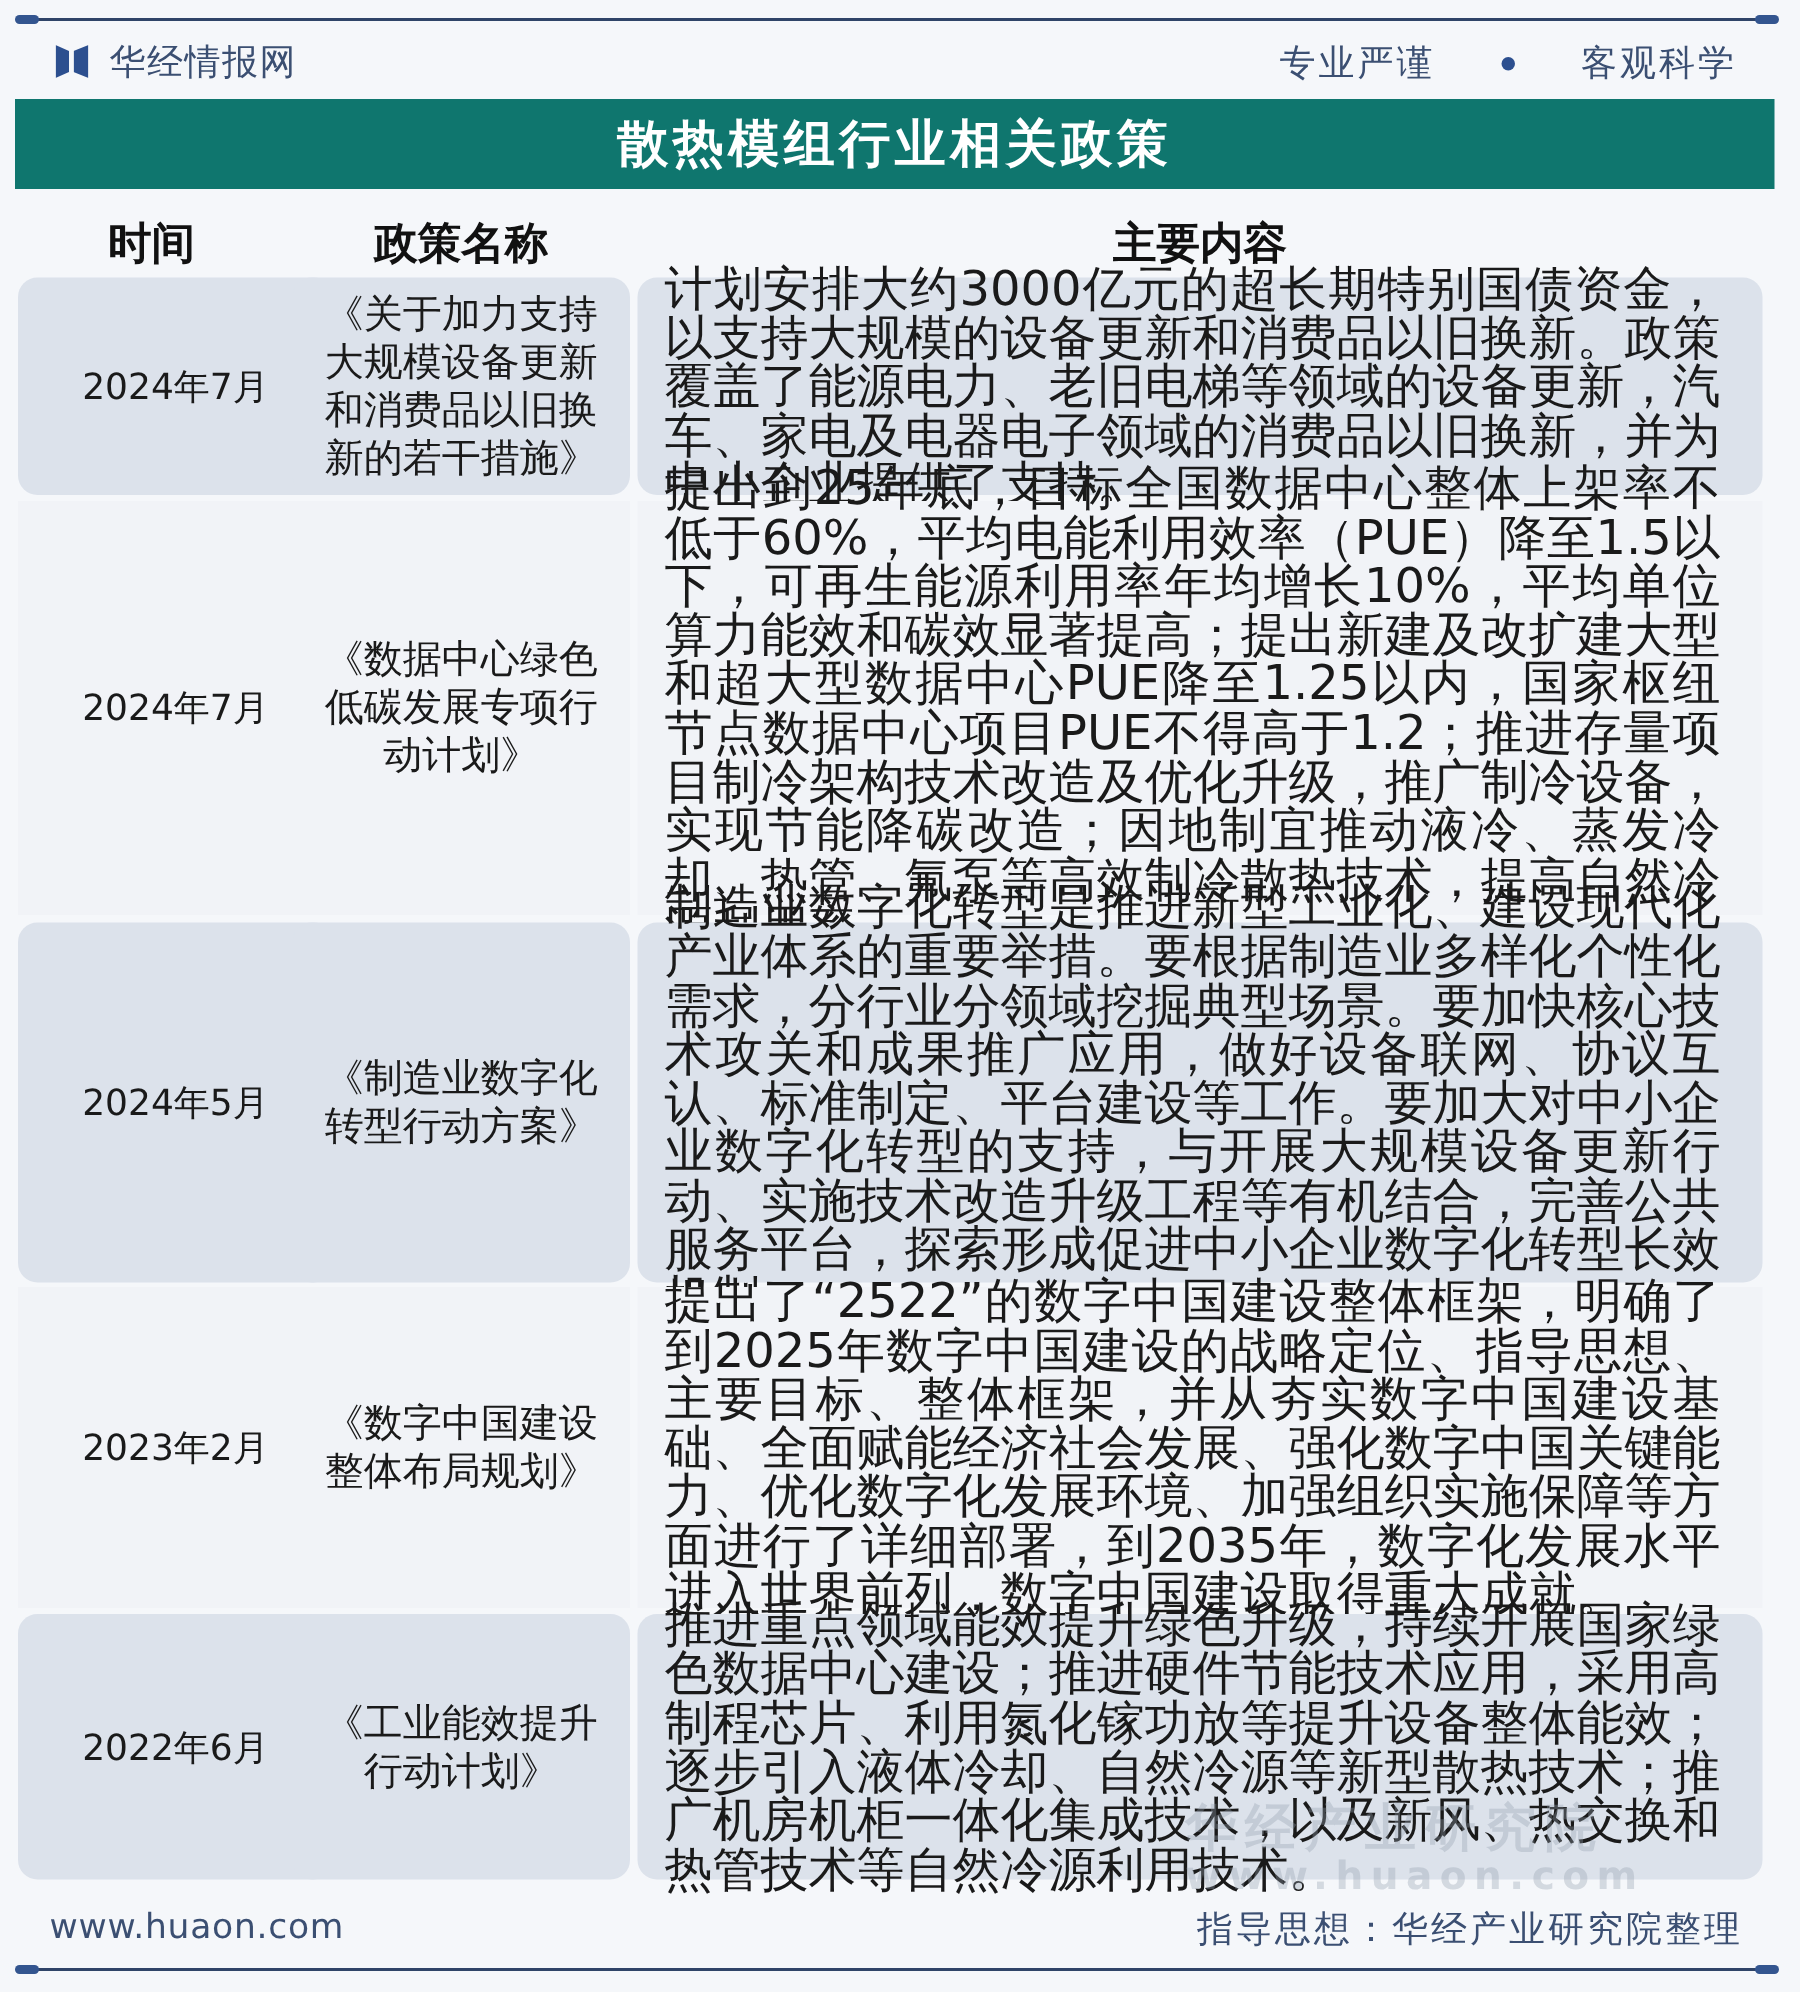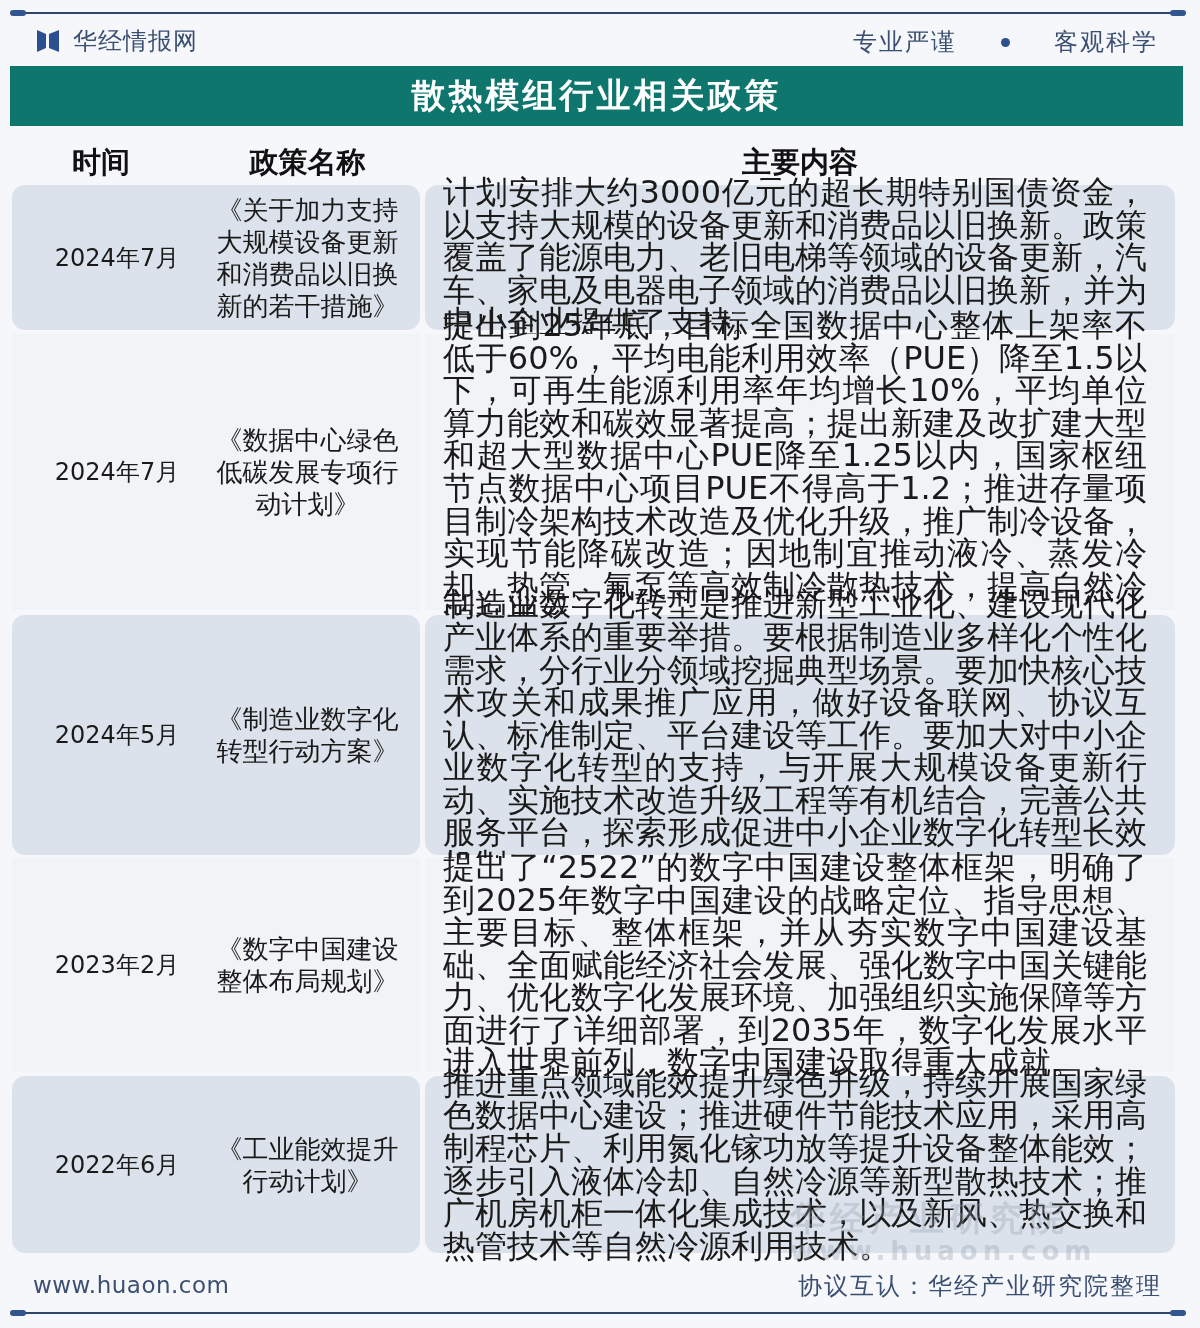--- a/index.html
+++ b/index.html
@@ -110,18 +110,18 @@
   <div class="cell c2">《工业能效提升行动计划》</div>
   <div class="cell c3">推进重点领域能效提升绿色升级，持续开展国家绿色数据中心建设；推进硬件节能技术应用，采用高制程芯片、利用氮化镓功放等提升设备整体能效；逐步引入液体冷却、自然冷源等新型散热技术；推广机房机柜一体化集成技术，以及新风、热交换和热管技术等自然冷源利用技术。</div>
 </div>
 
 <div class="watermark">
   <span>华经产业研究院</span>
   <span class="url">www.huaon.com</span>
 </div>
 
 <div class="footer-url">www.huaon.com</div>
-<div class="footer-src">协议互认：华经产业研究院整理</div>
+<div class="footer-src">指导思想：华经产业研究院整理</div>
 
 <div class="rule bottom">
   <span class="cap l"></span>
   <span class="cap r"></span>
 </div>
 
 </body></html>

